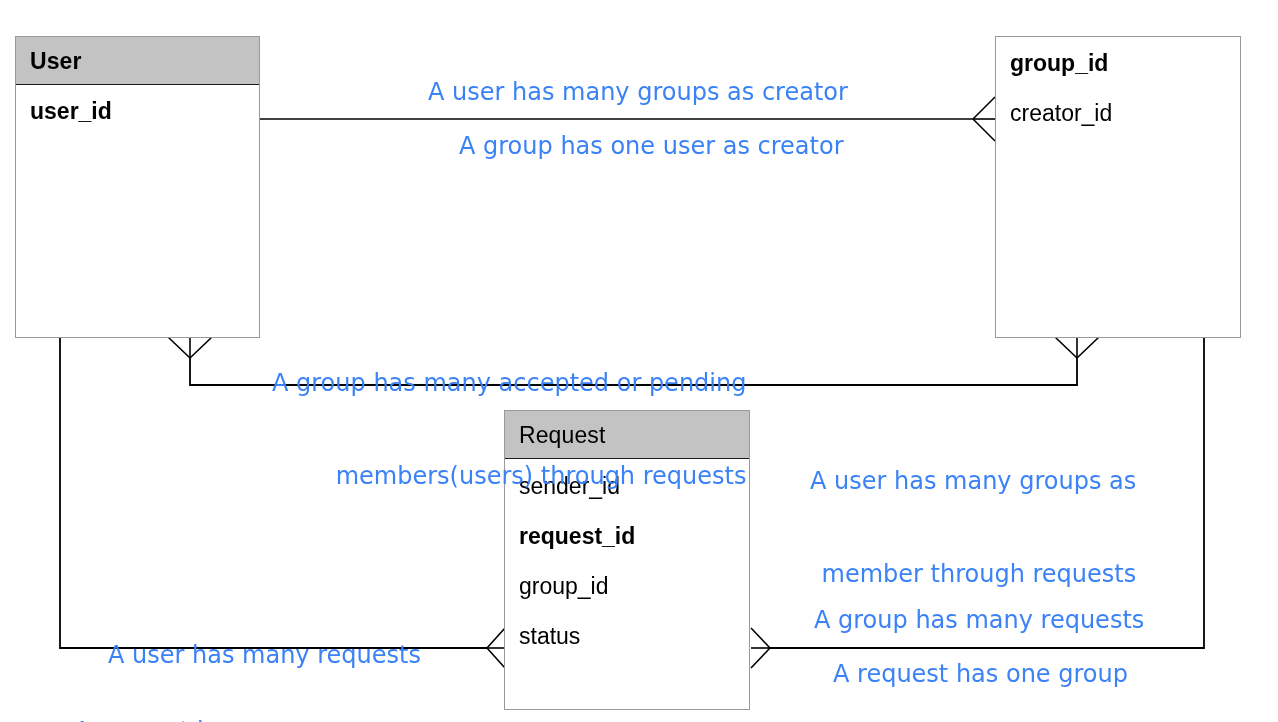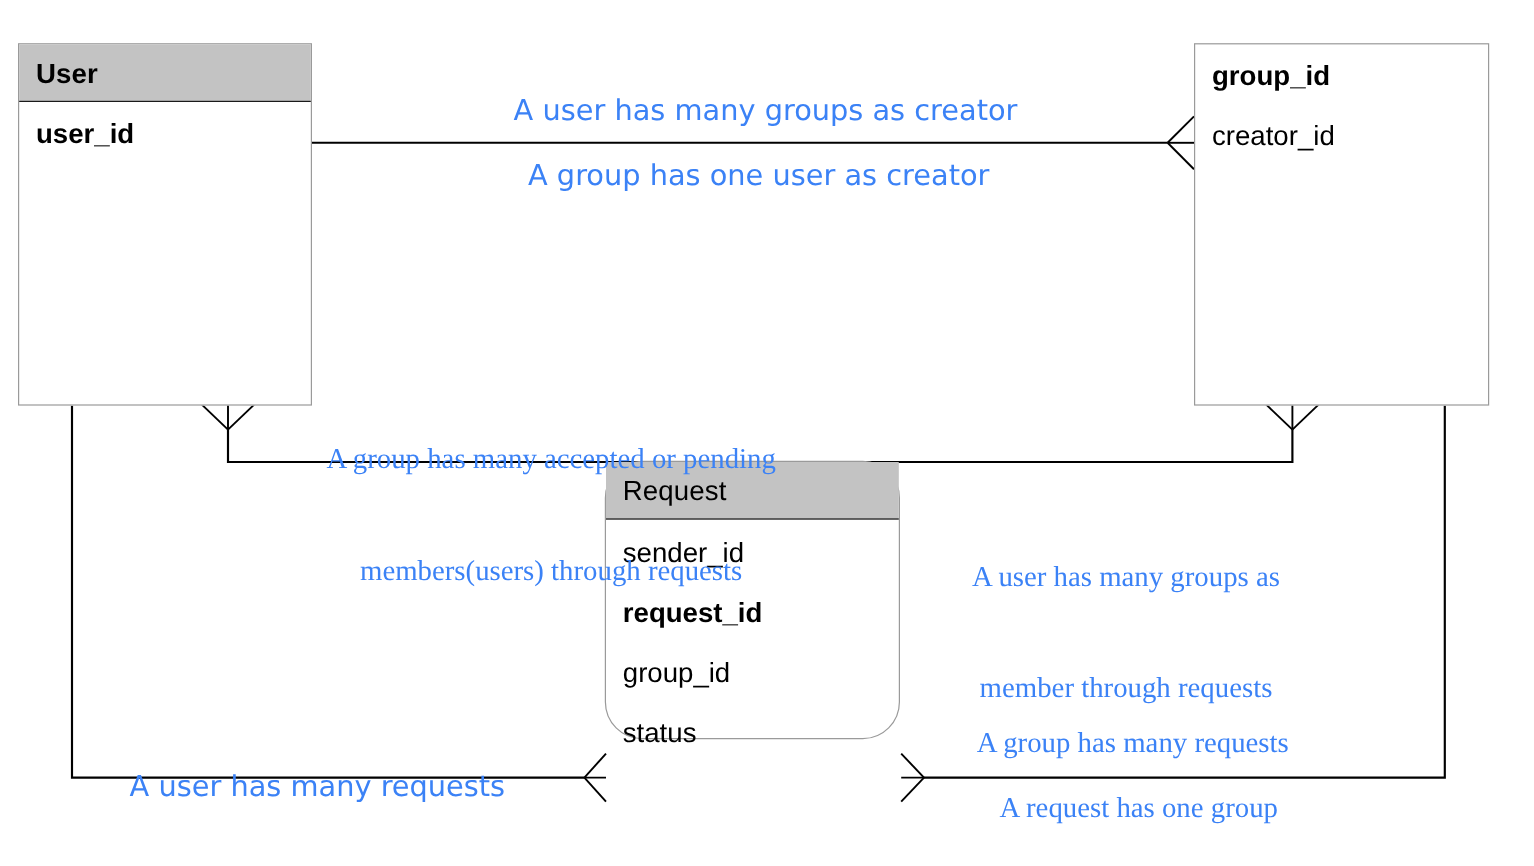--- a/index.html
+++ b/index.html
@@ -61,40 +61,40 @@
 
   
   #entity-user { left: 15px; top: 36px; width: 245px; height: 302px; }
   #entity-user .attr { height: 50px; line-height: 52px; }
 
   
   #entity-group { left: 995px; top: 36px; width: 246px; height: 302px; }
   #entity-group .attr { height: 50px; line-height: 52px; }
 
   
-  #entity-request { left: 504px; top: 384px; width: 246px; height: 232px; border-radius: 31px; }
+  #entity-request { left: 504px; top: 410px; width: 246px; height: 300px; }
   #entity-request .attr { height: 50px; line-height: 50px; }
   #entity-request .entity-body { padding-top: 2px; }
 
   
   .rel-label {
     position: absolute;
     font-family: "DejaVu Sans", sans-serif;
     font-size: 24px;
     line-height: 31px;
     color: #3b82f6;
     white-space: pre;
     z-index: 4;
     background: transparent;
   }
   .rel-label.center { text-align: center; }
-  .rel-label.left { text-align: center; font-family: Liberation Serif, serif; }
+  .rel-label.left { text-align: right; }
 
   #label-user-groups-creator { left: 428px; top: 77px; }
-  #label-group-user-creator  { left: 440px; top: 131px; }
+  #label-group-user-creator  { left: 459px; top: 131px; }
   #label-group-members       { left: 272px; top: 306px; }
   #label-user-groups-member  { left: 810px; top: 404px; }
   #label-user-requests       { left: 108px; top: 578px; text-align: center; }
   #label-request-users       { left: 74px;  top: 654px; }
   #label-group-requests      { left: 814px; top: 605px; }
   #label-request-group       { left: 833px; top: 659px; }
 </style>
 </head>
 <body>
 

